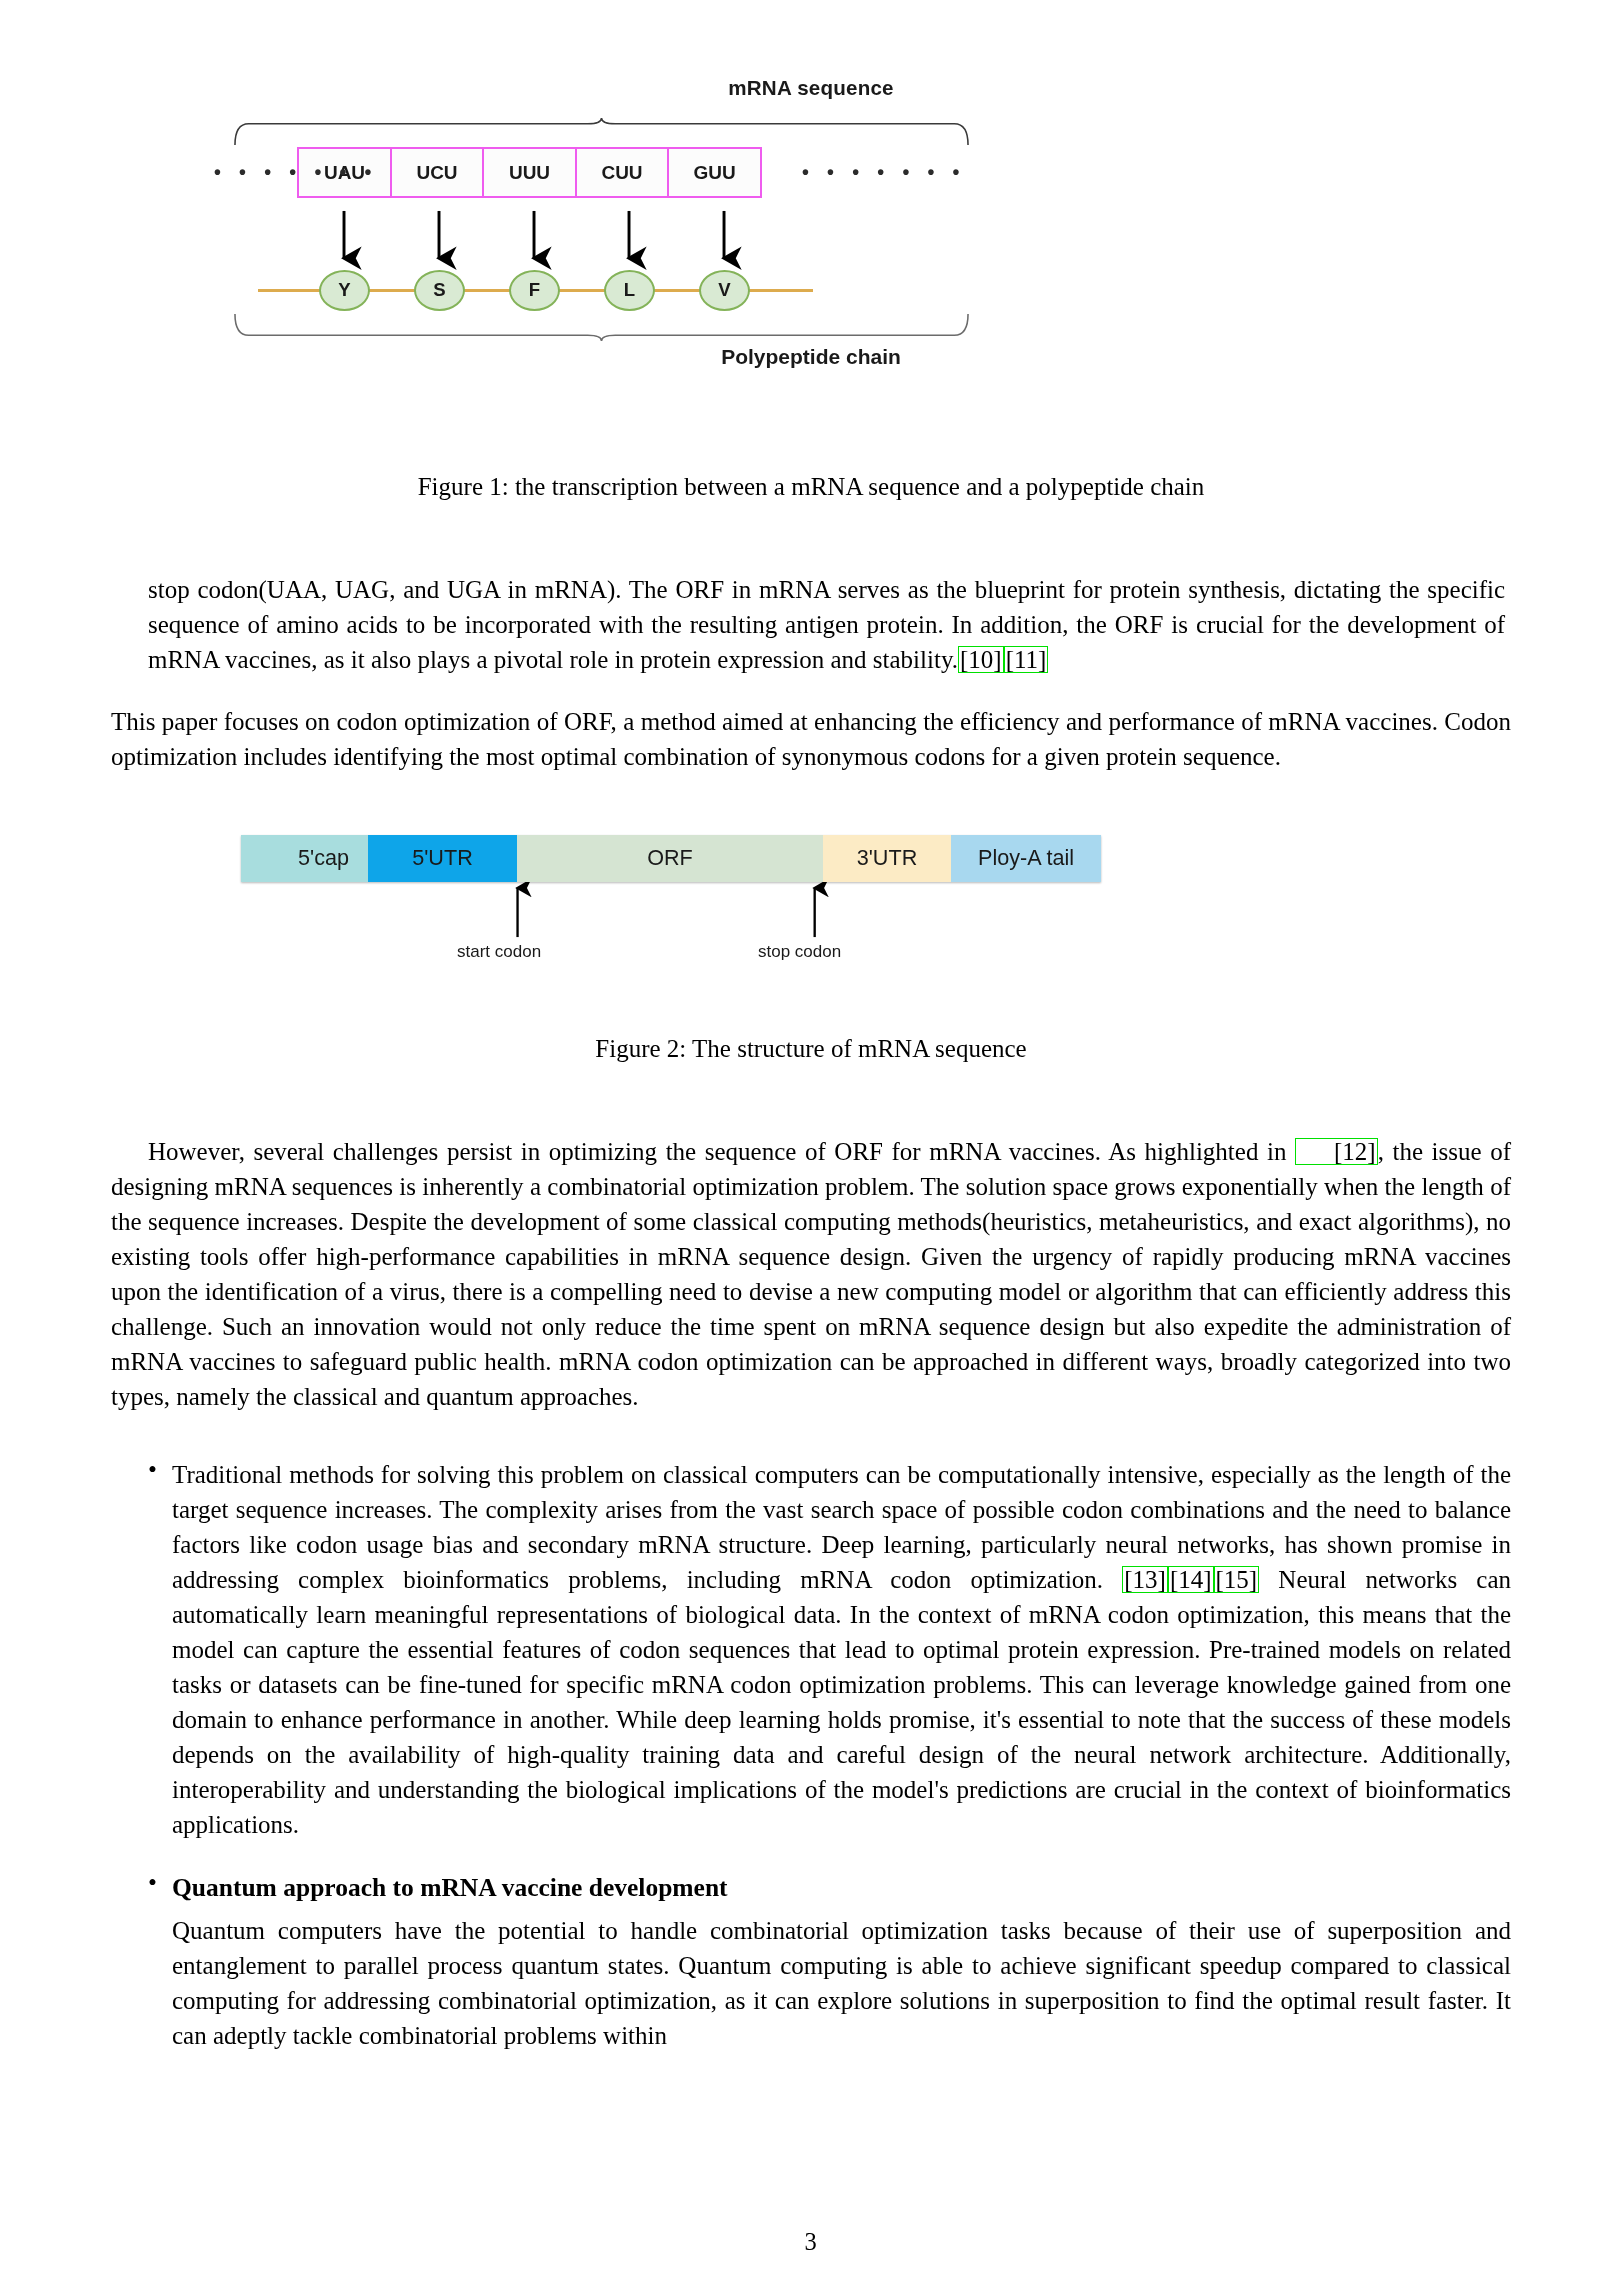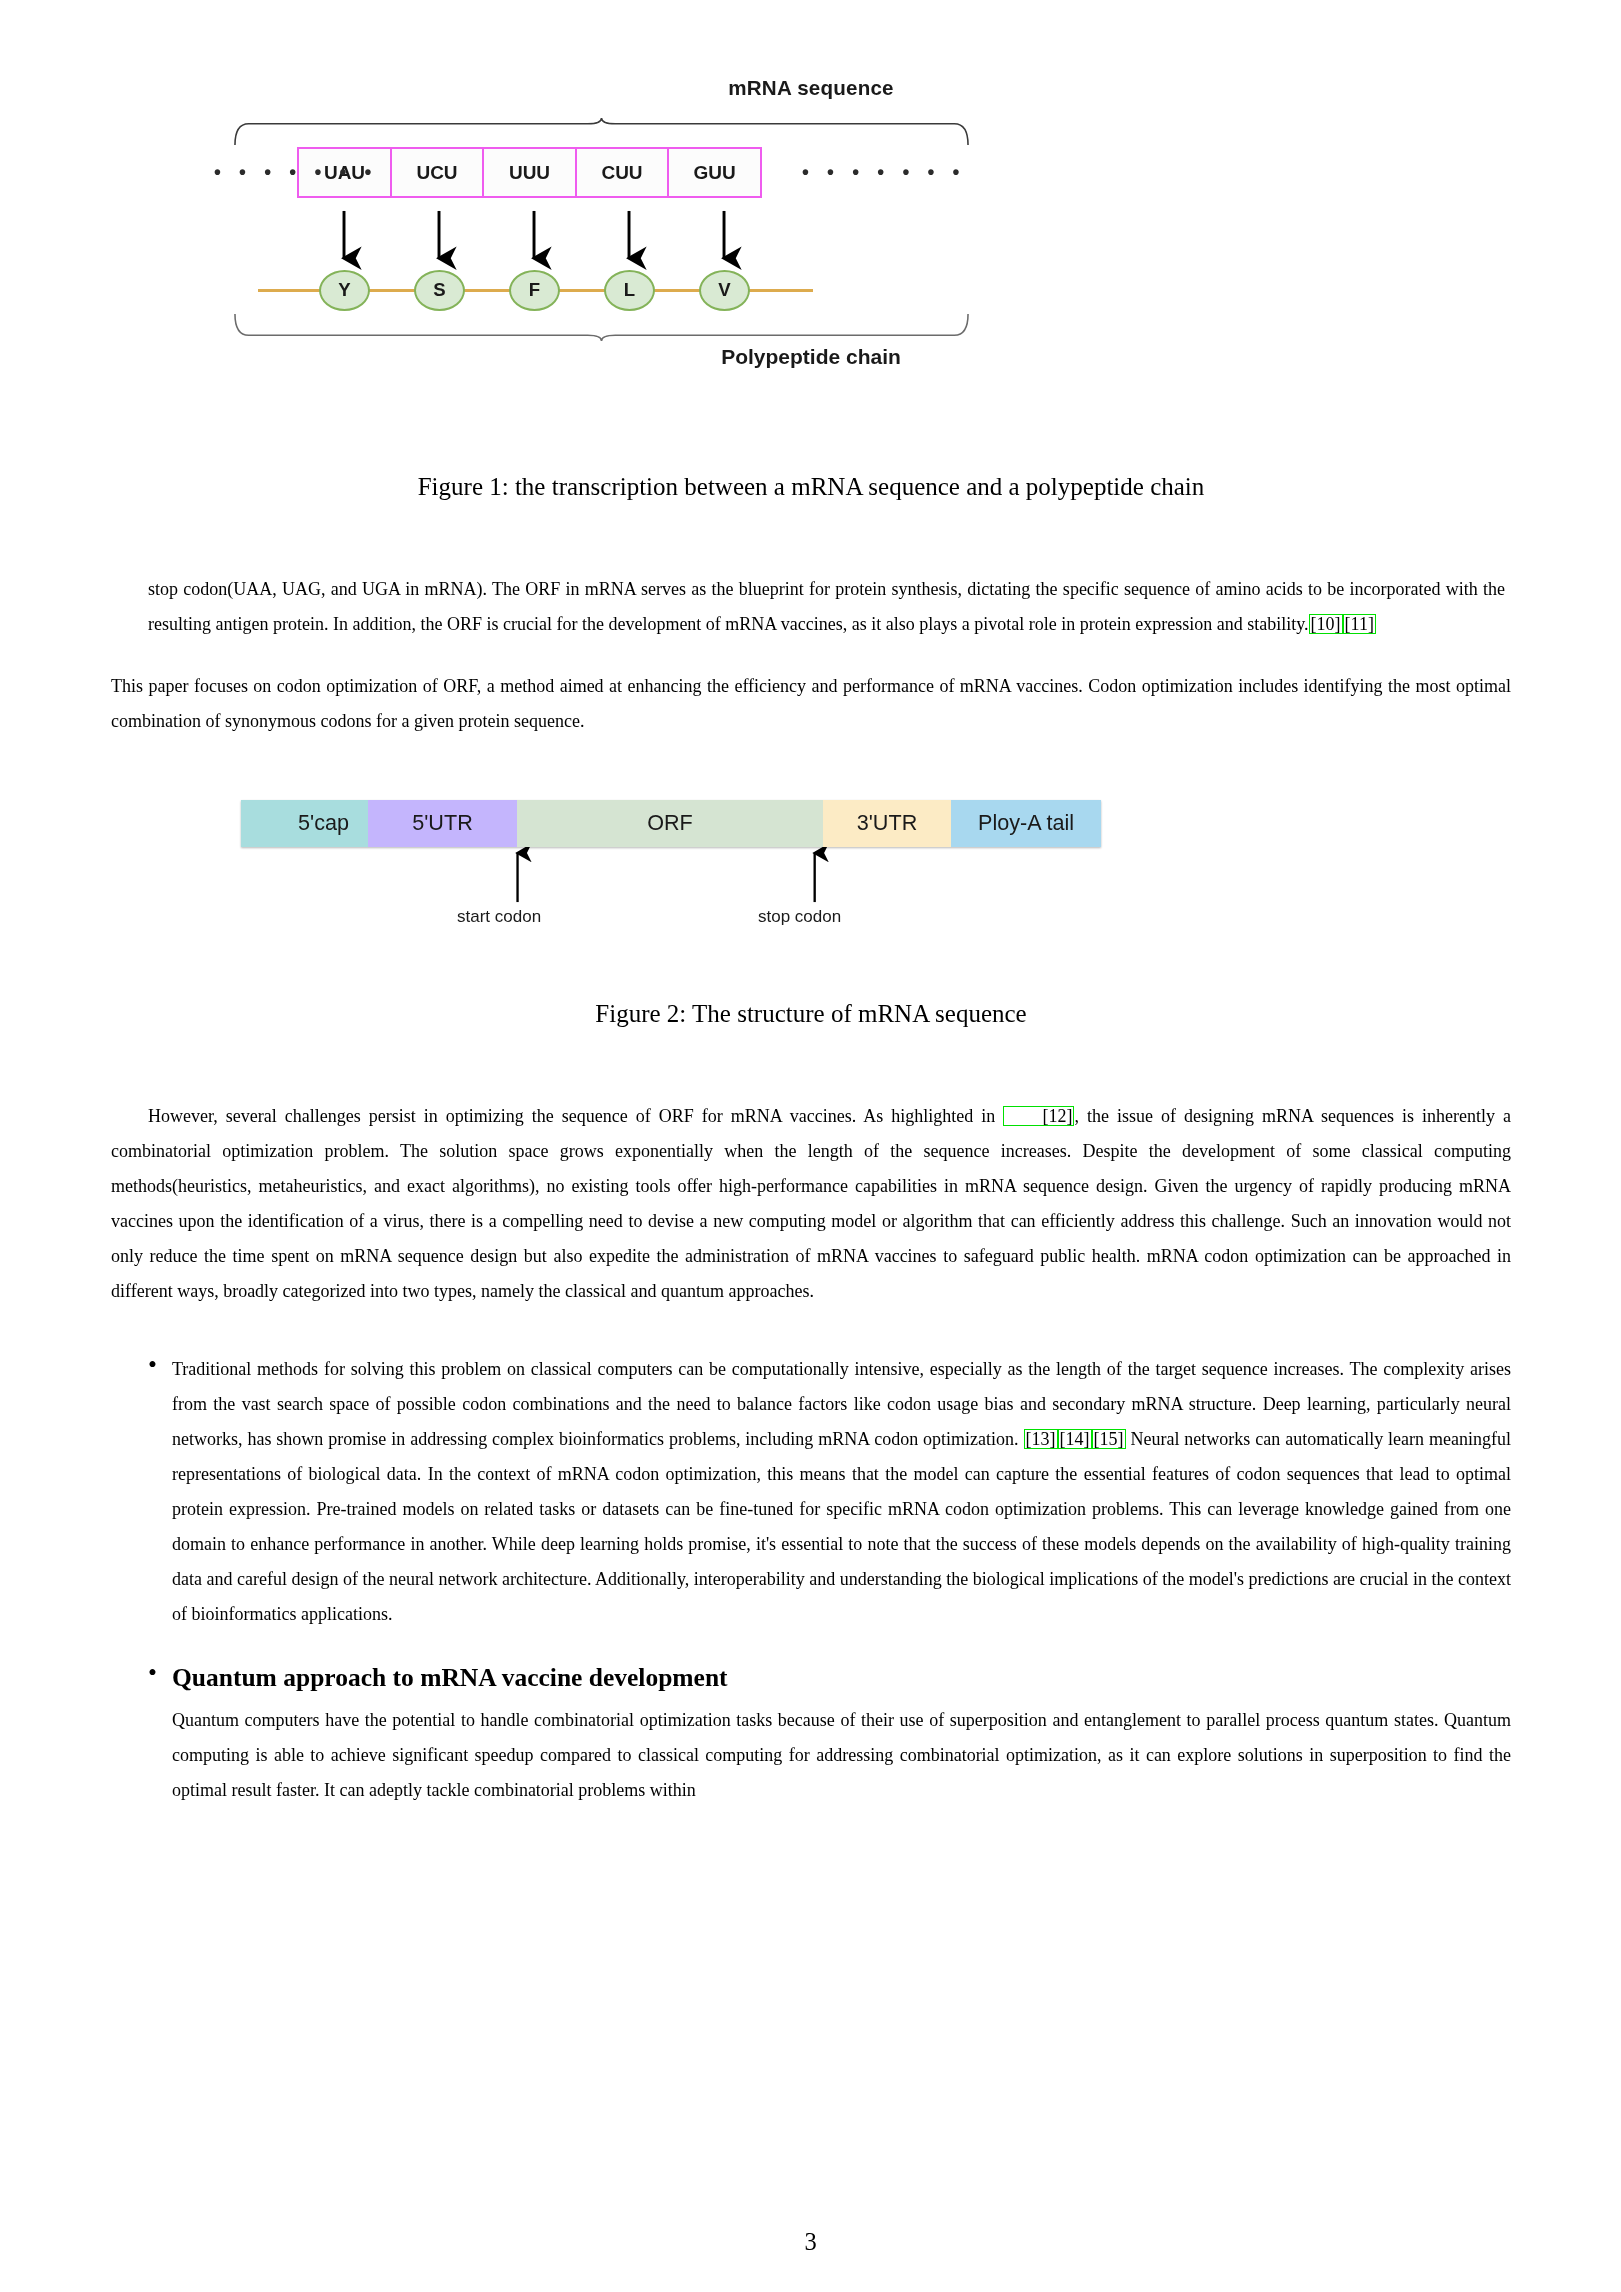--- a/index.html
+++ b/index.html
@@ -20,21 +20,21 @@
   }
   .content{
     position:absolute;
     left:111px;
     top:0;
     width:1400px;
   }
 
   
   p.body{
-    font-size:18px;
+    font-size:25px;
     line-height:35px;
     text-align:justify;
     text-justify:inter-word;
     margin:0;
     hyphens:none;
   }
   p.body.indent{ text-indent:37px; }
   .caption{
     font-size:25px;
     text-align:center;
@@ -278,21 +278,21 @@
 
   <div class="gap-s"></div>
 
   <p class="body">This paper focuses on codon optimization of ORF, a method aimed at enhancing the efficiency and performance of mRNA vaccines. Codon optimization includes identifying the most optimal combination of synonymous codons for a given protein sequence.</p>
 
   <div class="gap-m"></div>
 
   <div class="fig2">
     <div class="seqbar">
       <div class="seg" style="background:#a8ddde;width:127px;padding-left:38px;">5'cap</div>
-      <div class="seg" style="background:#c4b5fd;width:149px;">5'UTR</div>
+      <div class="seg" style="background:#0ea5e9;width:149px;">5'UTR</div>
       <div class="seg" style="background:#d5e4d2;width:306px;">ORF</div>
       <div class="seg" style="background:#fcebc5;width:128px;">3'UTR</div>
       <div class="seg" style="background:#a8d8ef;width:150px;">Ploy-A tail</div>
     </div>
 
     <svg class="up-arrows" viewBox="0 0 620 60" preserveAspectRatio="none">
       <defs>
         <marker id="au" markerWidth="8" markerHeight="8" refX="4" refY="2" orient="auto">
           <path d="M0,8 L4,1 L8,8 L4,6 Z" fill="#000"></path>
         </marker>

